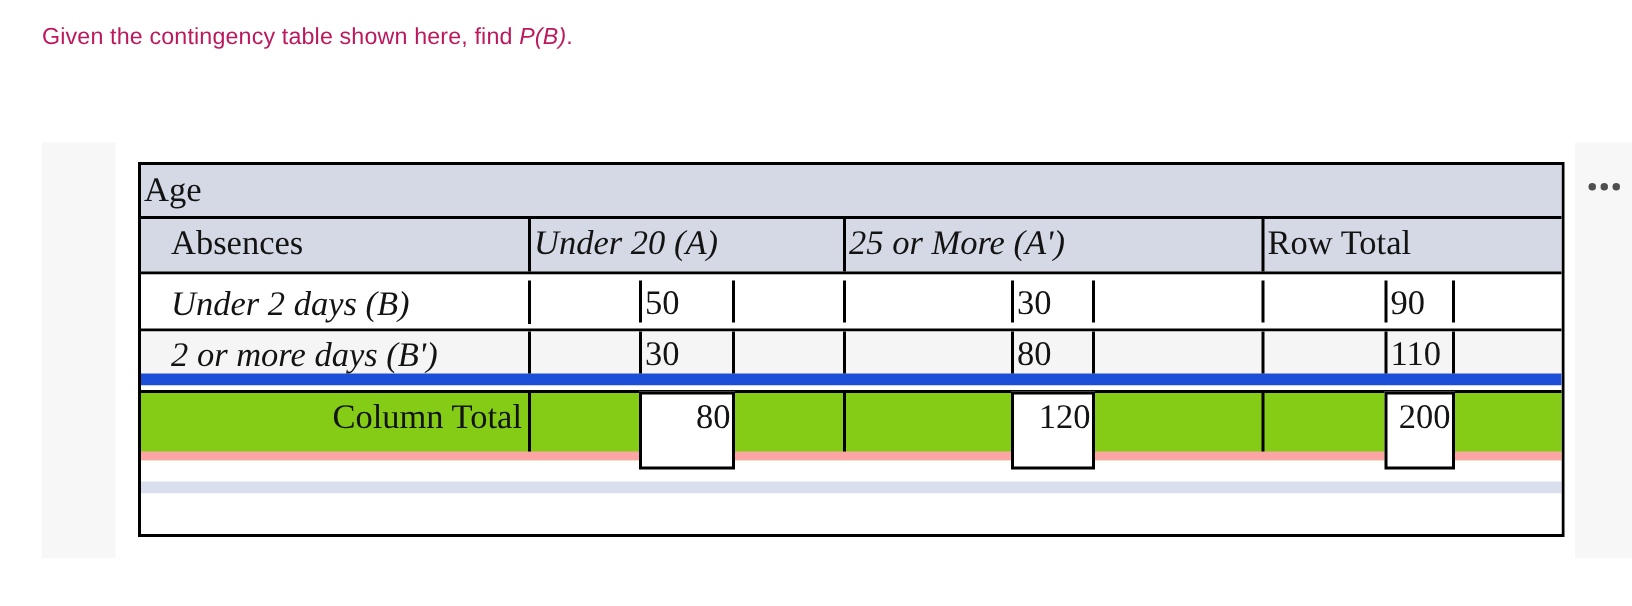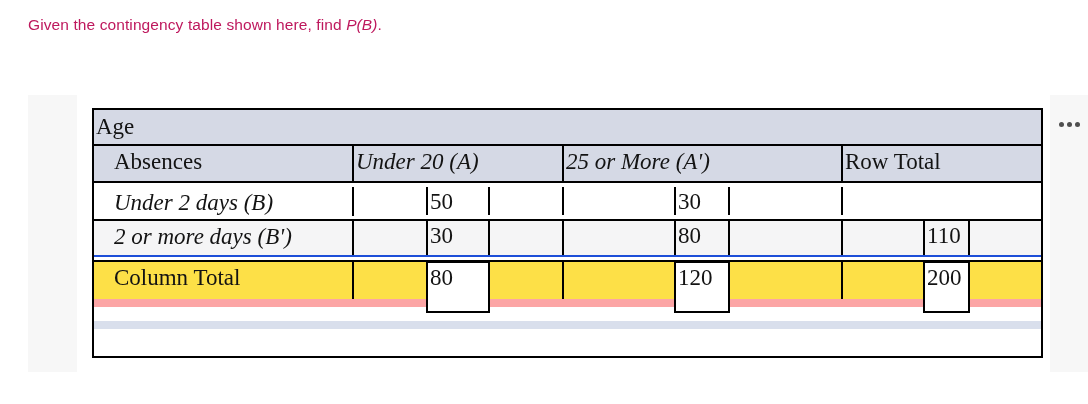--- a/index.html
+++ b/index.html
@@ -32,23 +32,23 @@
     font-family:"Liberation Serif", serif; font-size:23px; color:#131313;
     display:flex; flex-direction:column;
   }
   .row { display:flex; width:100%; }
   .row-age {
     height:36px; background:#d5d9e5; border-bottom:2px solid #000;
     padding:4px 0 0 2px;
   }
   .row-head { height:37px; background:#d5d9e5; border-bottom:2px solid #000; }
   .row-b  { height:38px; border-bottom:2px solid #000; background:#fff;align-items:center; }
-  .row-b2 { height:36px; border-bottom:2px solid #1d4ed8; background:#f5f5f6; }
+  .row-b2 { height:36px; border-bottom:8px solid #1d4ed8; background:#f5f5f6; }
   .sep-gap { height:3px; background:#fff; }
-  .row-total { height:47px; border-top:2px solid #000; border-bottom:8px solid #fca5a5; background:#fde047; }
+  .row-total { height:47px; border-top:2px solid #000; border-bottom:6px solid #fca5a5; background:#84cc16;text-align:right; }
   .footer-white-1 { height:14px; background:#fff; }
   .footer-blue    { height:8px;  background:#d9dfec; }
   .footer-white-2 { flex:1; background:#fff; }
 
   .c-label { width:260px; border-right:2px solid #000; padding:3px 4px 0 20px; }
   .hdr-cell { padding:3px 4px 0 2px; }
   .hdr-cell.italic { font-style:italic; }
   .grp { display:flex; }
   .grp-1 { width:210px; border-right:2px solid #000; }
   .grp-2 { width:279px; border-right:2px solid #000; }
@@ -114,20 +114,25 @@
       <div class="grp grp-1">
         <div class="sub-a"></div>
         <div class="numbox">50</div>
         <div class="sub-z"></div>
       </div>
       <div class="grp grp-2">
         <div class="sub-a"></div>
         <div class="numbox">30</div>
         <div class="sub-z"></div>
       </div>
+      <div class="grp grp-3">
+        <div class="sub-a"></div>
+        <div class="numbox">90</div>
+        <div class="sub-z"></div>
+      </div>
     </div>
 
     <div class="row row-b2">
       <div class="c-label italic">2 or more days (B')</div>
       <div class="grp grp-1">
         <div class="sub-a"></div>
         <div class="numbox">30</div>
         <div class="sub-z"></div>
       </div>
       <div class="grp grp-2">

